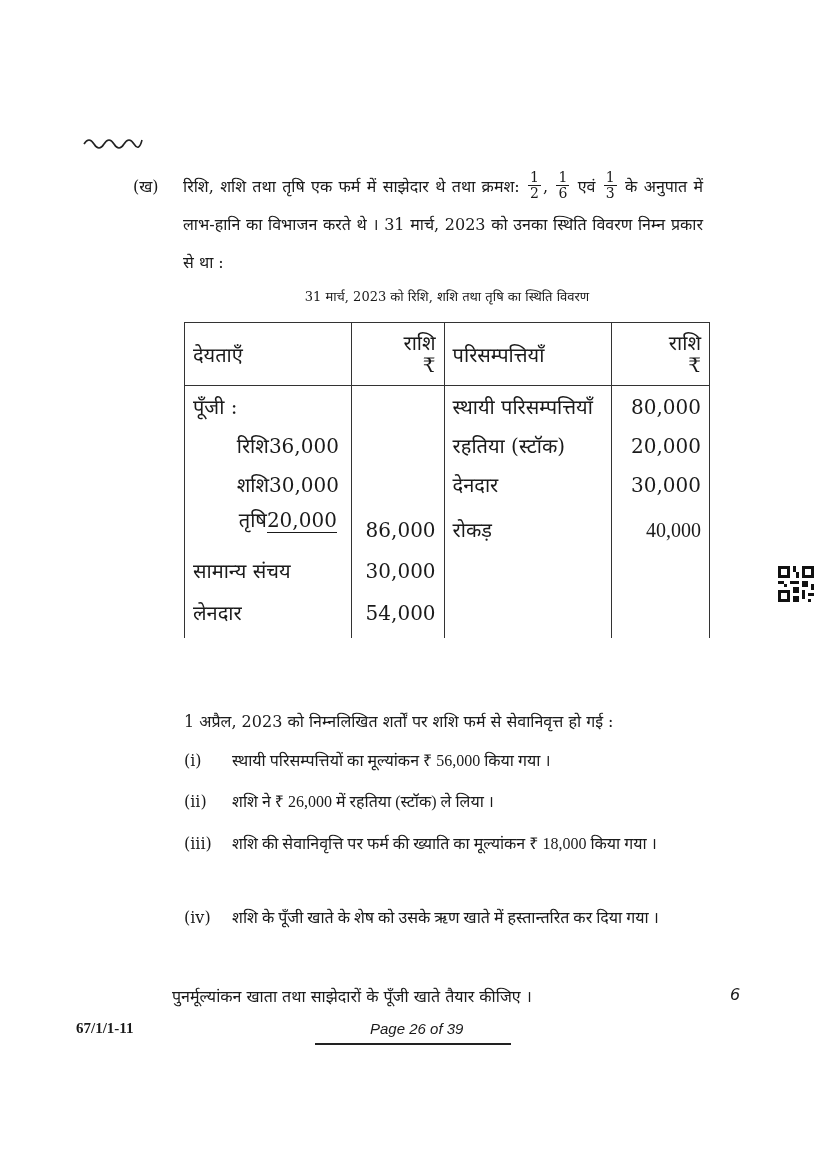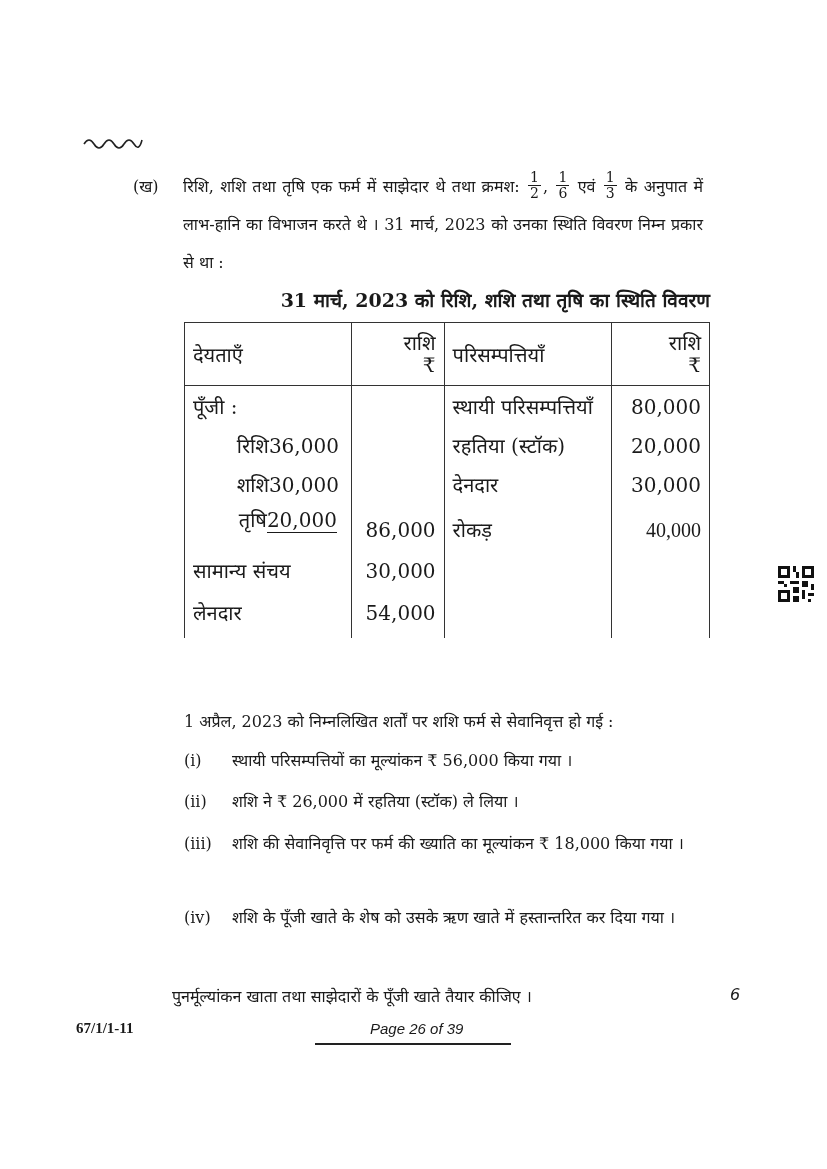--- a/index.html
+++ b/index.html
@@ -7,37 +7,37 @@
     width: 827px; height: 1169px; background: #ffffff; position: relative;
     font-family: "DejaVu Serif", "Liberation Serif", serif; color: #1a1a1a;
     overflow: hidden;
   }
   .abs { position: absolute; }
   .wave { left: 82px; top: 132px; width: 62px; height: 20px; }
   .qlabel { left: 133px; top: 175px; font-size: 16px; }
   .para { left: 183px; top: 168px; width: 520px; font-size: 16px; line-height: 38px; text-align: justify; }
   .frac { display: inline-flex; flex-direction: column; align-items: center; vertical-align: middle; font-size: 14px; line-height: 15px; margin: 0 2px; position: relative; top: -2px; }
   .frac .num { border-bottom: 1px solid #1a1a1a; padding: 0 2px; }
-  .title { left: 184px; top: 287px; width: 526px; text-align: right; font-weight: bold; font-size: 19px; }
+  .title { left: 184px; top: 287px; width: 526px; text-align: center; font-weight: normal; font-size: 13px; }
   table.bs { position: absolute; left: 184px; top: 322px; width: 526px; border-collapse: collapse; font-size: 20px; }
   table.bs td, table.bs th { border-left: 1.5px solid #333; border-right: 1.5px solid #333; padding: 0 8px; vertical-align: top; }
   table.bs th { border-top: 1.5px solid #333; border-bottom: 1.5px solid #333; height: 62px; font-weight: normal; text-align: left; vertical-align: middle; }
   table.bs th.amt { text-align: right; line-height: 22px; }
   .c1 { width: 150px; } .c2 { width: 76px; } .c3 { width: 151px; } .c4 { width: 81px; }
   .num-r { text-align: right; }
   .row { height: 39px; line-height: 39px; }
   .cap-line { display: flex; justify-content: center; padding-left: 25px; }
   .cap-line .v { width: 55px; text-align: right; }
   .ul { border-bottom: 1.2px solid #1a1a1a; line-height: 24px; display: inline-block; }
   tr.total td { border-bottom: 1.5px solid #333; height: 39px; line-height: 39px; }
   tr.total td.amt-cell { border-top: 1.5px solid #333; }
   .cond { left: 184px; font-size: 16px; }
   .cond-row { position: absolute; left: 184px; width: 520px; font-size: 16px; line-height: 34px; }
   .cond-row .roman { position: absolute; left: 0; top: 0; width: 40px; }
-  .cond-row .txt { margin-left: 48px; text-align: justify; }
+  .cond-row .txt { margin-left: 48px; text-align: justify; font-family: Liberation Serif, serif; }
   .final { left: 172px; top: 985px; font-size: 16px; }
   .marks { left: 730px; top: 985px; font-size: 16px; font-style: italic; font-family: "DejaVu Sans", sans-serif; }
   .code { left: 76px; top: 1020px; font-size: 15px; font-weight: bold; font-family: Liberation Serif, serif; }
   .pageno { left: 370px; top: 1020px; font-size: 15px; font-style: italic; font-family: "Liberation Sans", sans-serif; }
   .pageline { left: 315px; top: 1043px; width: 196px; height: 1.5px; background: #222; }
   .qr { left: 777px; top: 566px; width: 38px; height: 36px; }
 </style>
 </head>
 <body>
 

